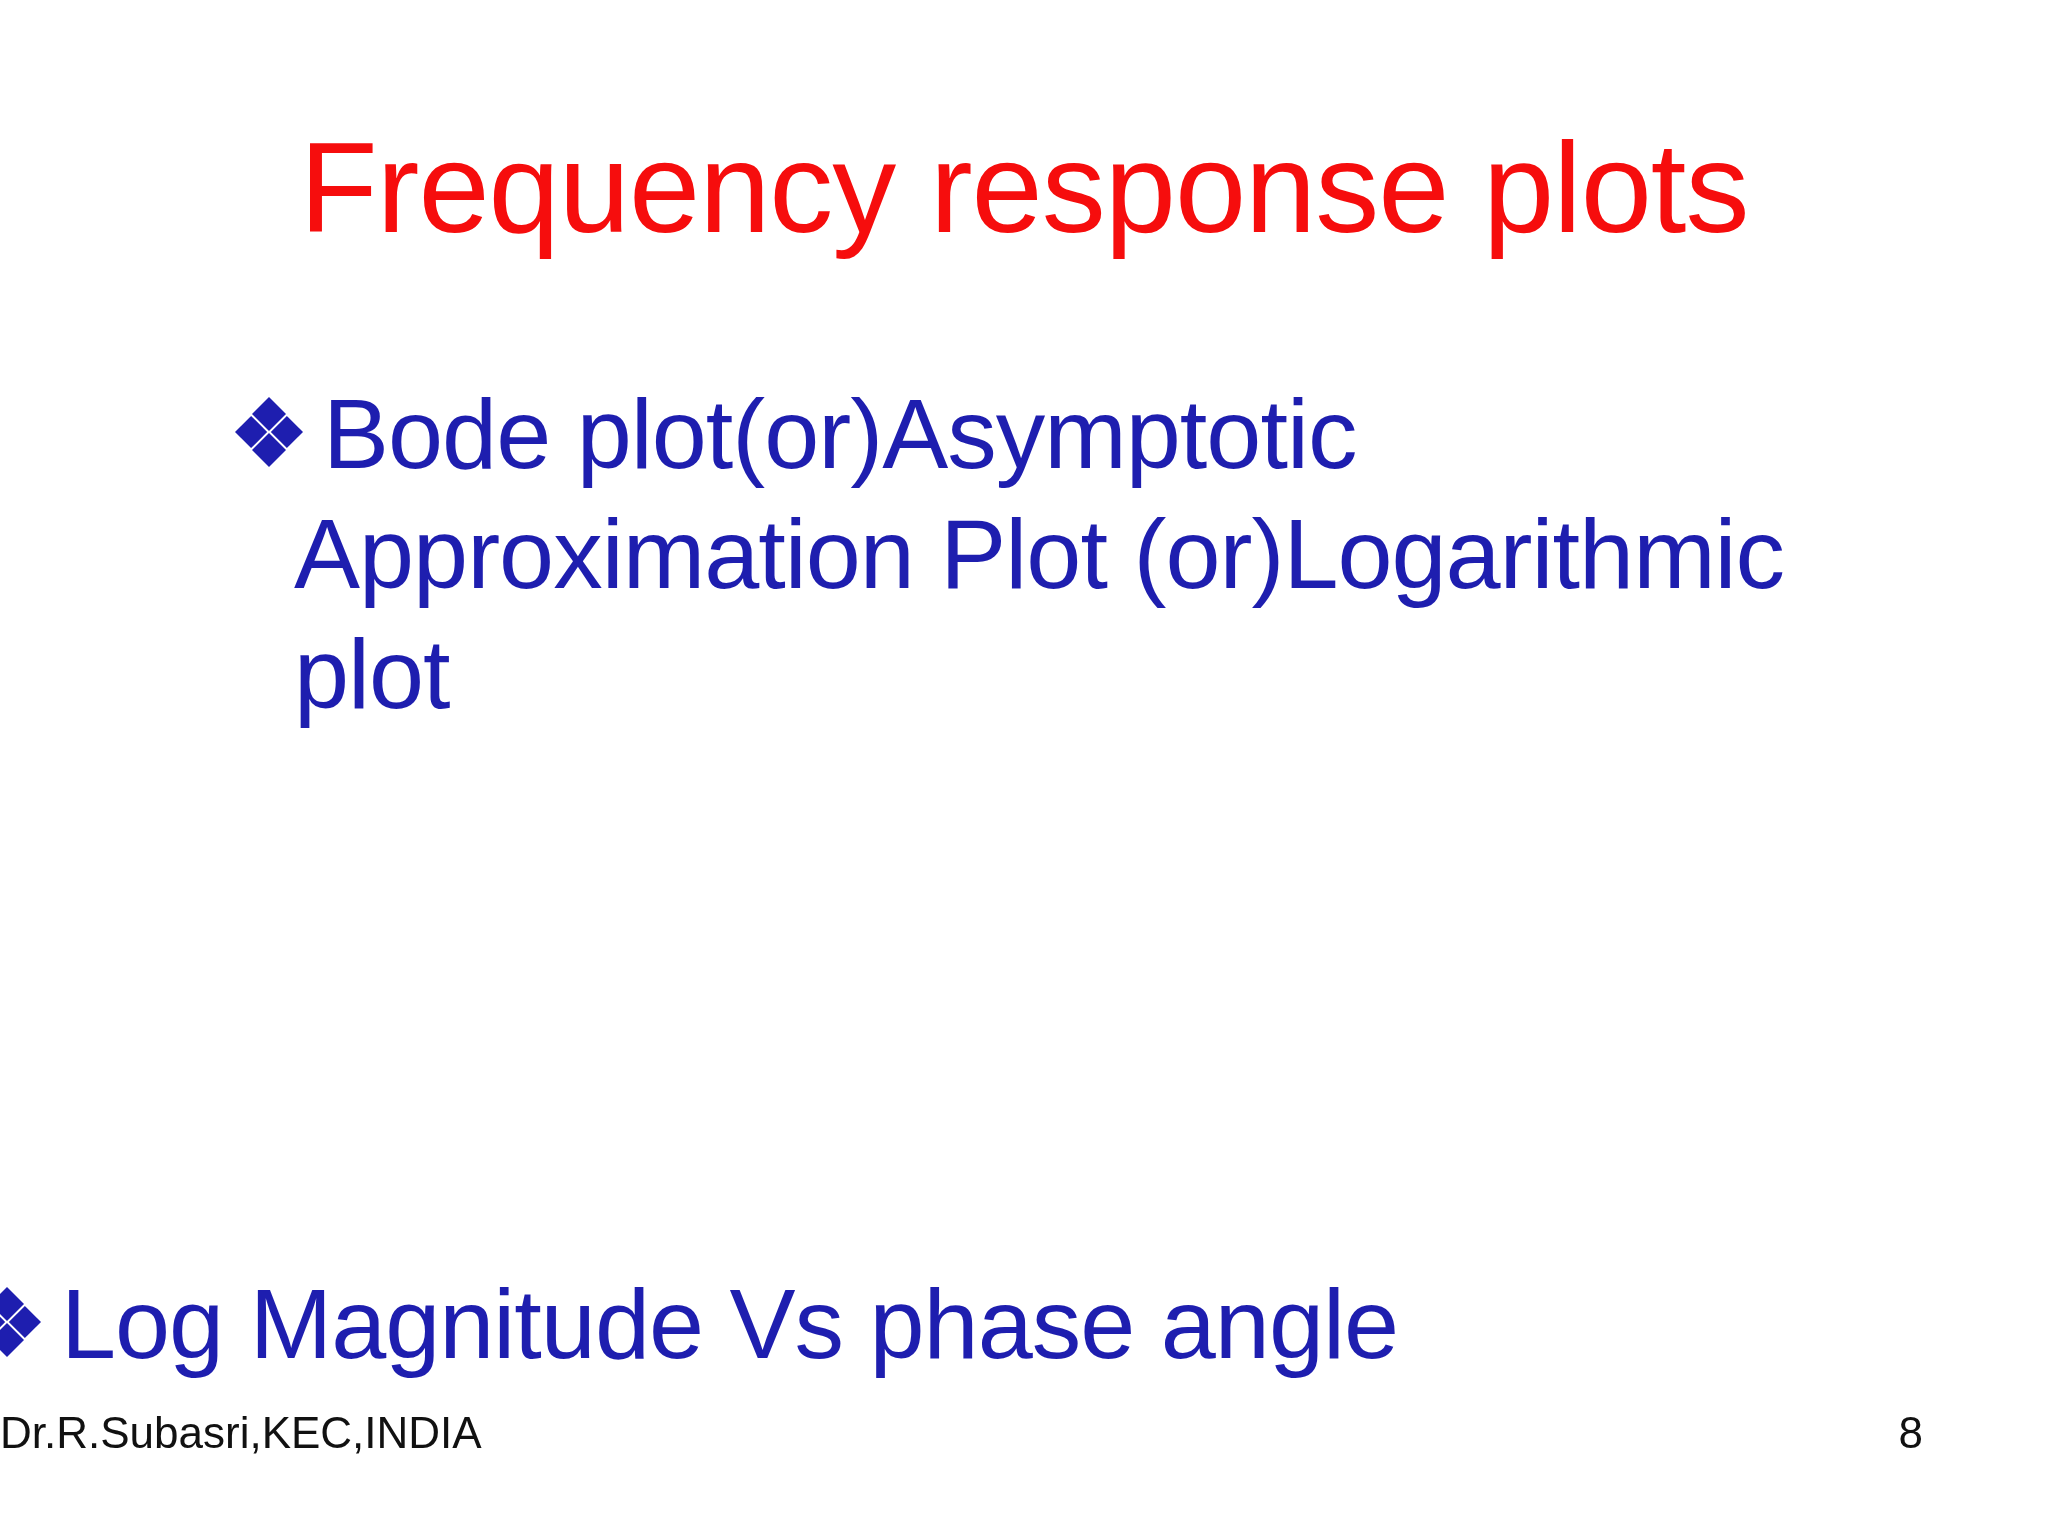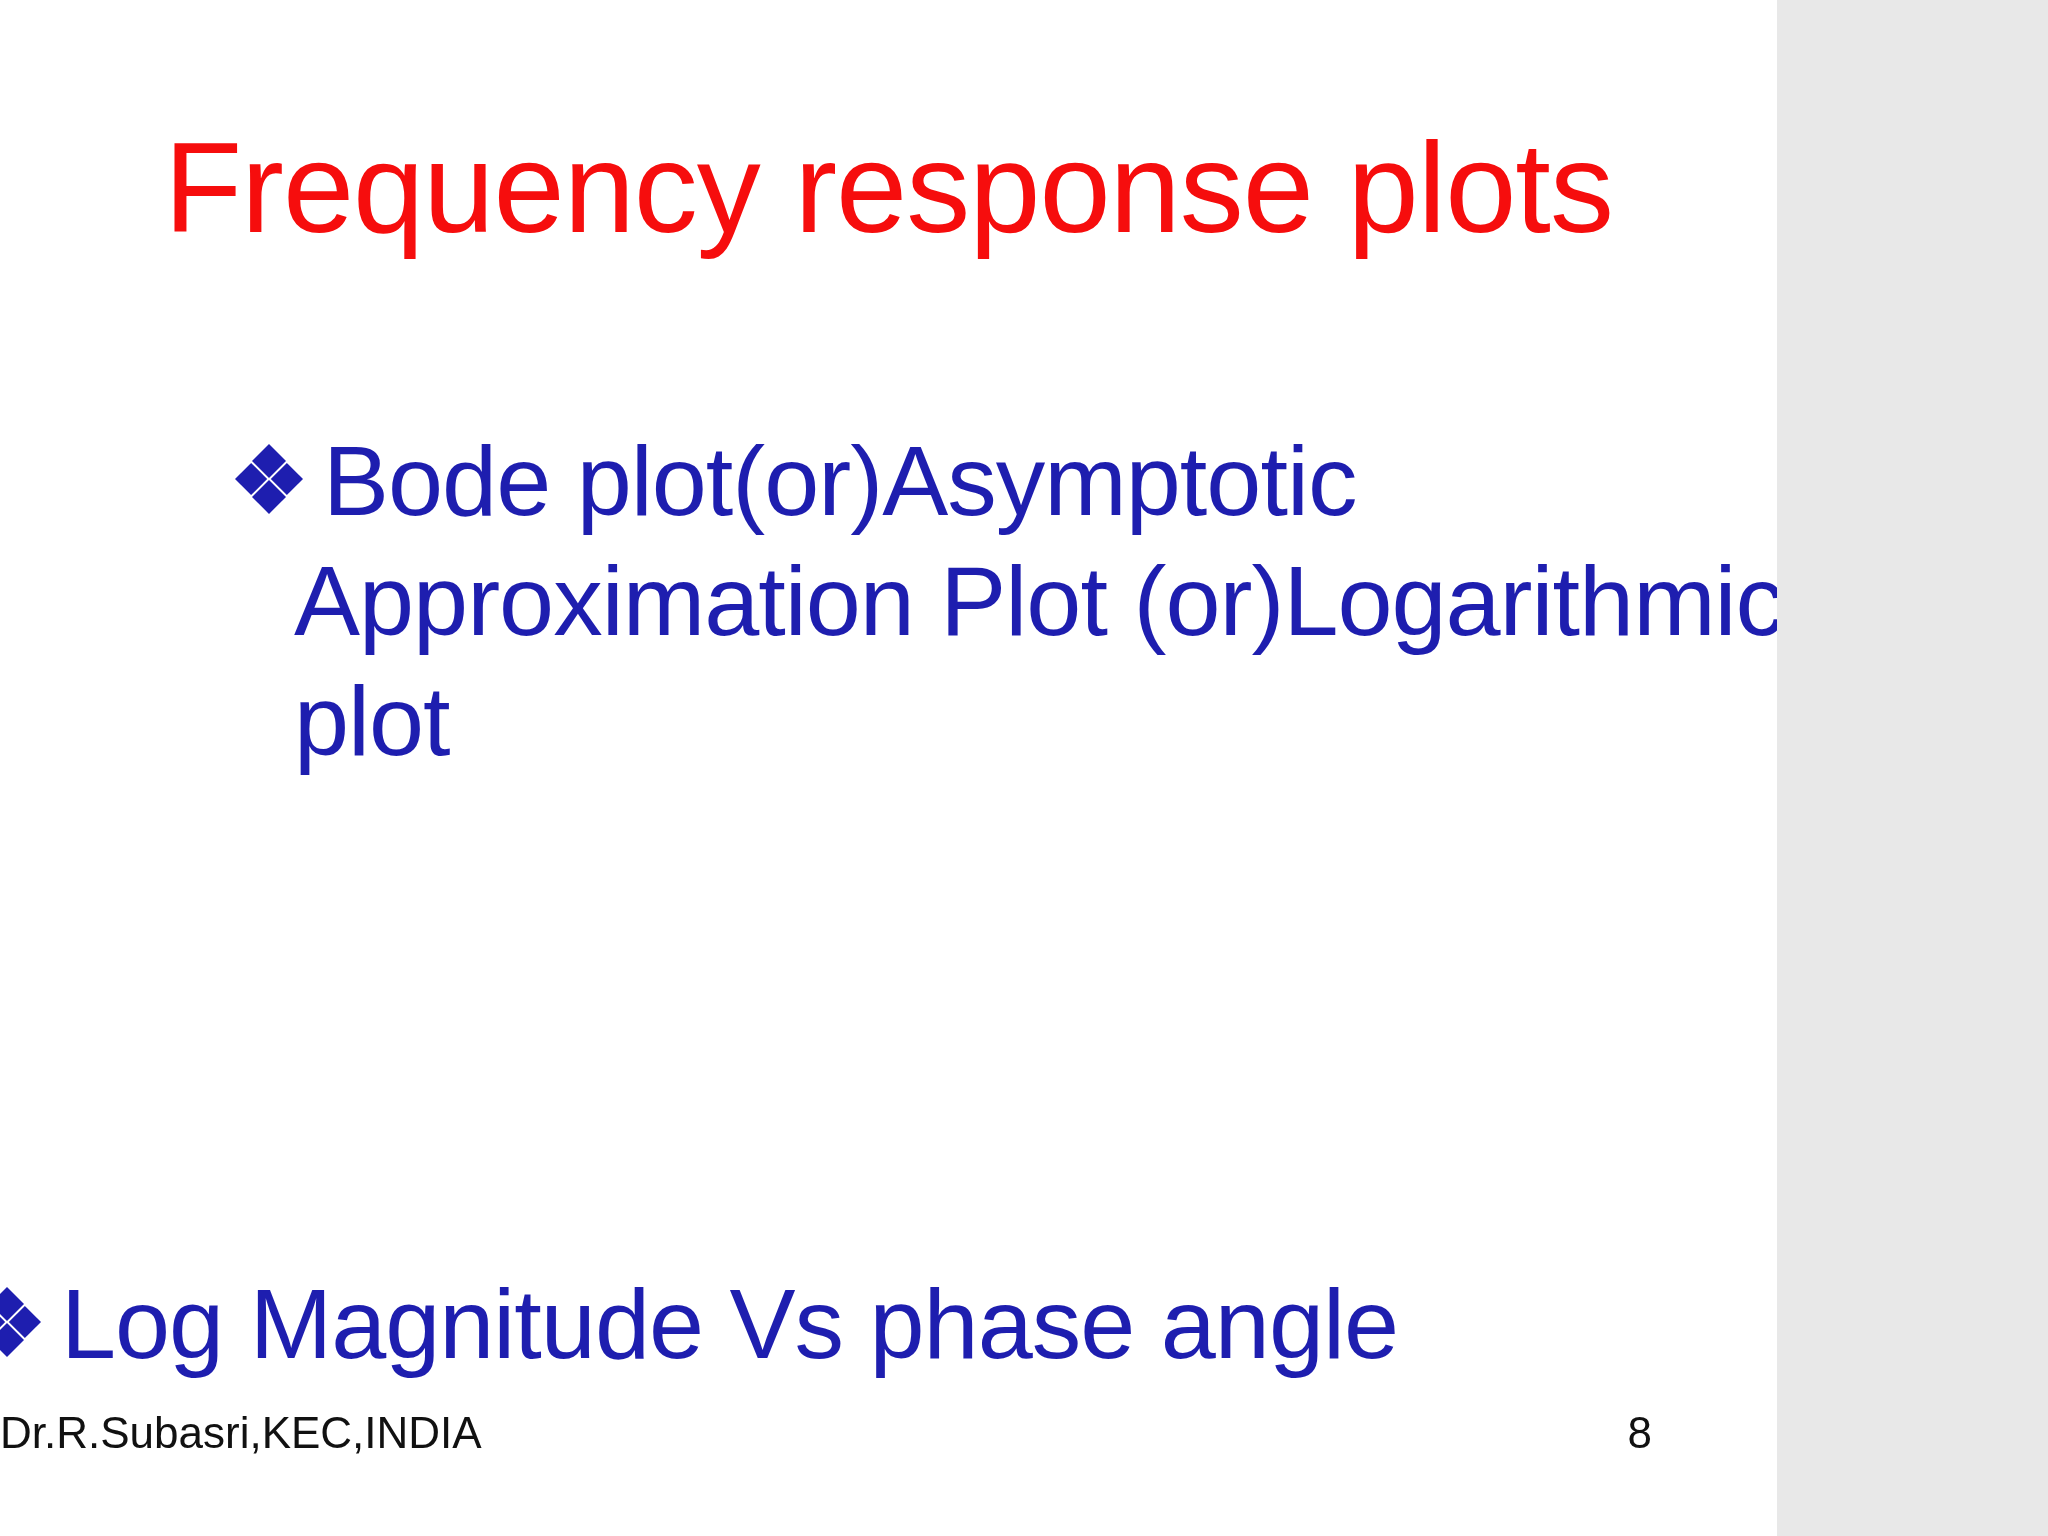--- a/index.html
+++ b/index.html
@@ -4,21 +4,21 @@
 <style>
   :root{
     --title-color:#f60d0d;
     --body-color:#1e1eaf;
     --footer-color:#111111;
     --slide-bg:#ffffff;
   }
   html,body{margin:0;padding:0;background:#e8e8e8;}
   .slide{
     position:relative;
-    width:1777px;
+    width:2048px;
     height:1536px;
     background:var(--slide-bg);
     overflow:hidden;
     font-family:"Liberation Sans","DejaVu Sans",sans-serif;
   }
   .title{
     position:absolute;
     top:118px;
     left:0;
     width:100%;
@@ -49,21 +49,21 @@
     vertical-align:baseline;
   }
   .bullet-item .bullet-glyph svg{
     display:block;
     width:68px;
     height:72px;
   }
   .bullet-item .bullet-text{
     white-space:pre-line;
   }
-  .b1{top:374px;margin-top:47px;}
+  .b1{top:374px;}
   .b2{top:914px;}
   .b3{top:1264px;padding-left:32px;}
   .footer{
     position:absolute;
     top:1408px;
     left:0;
     width:100%;
     font-size:44px;
     line-height:1.15;
     color:var(--footer-color);

